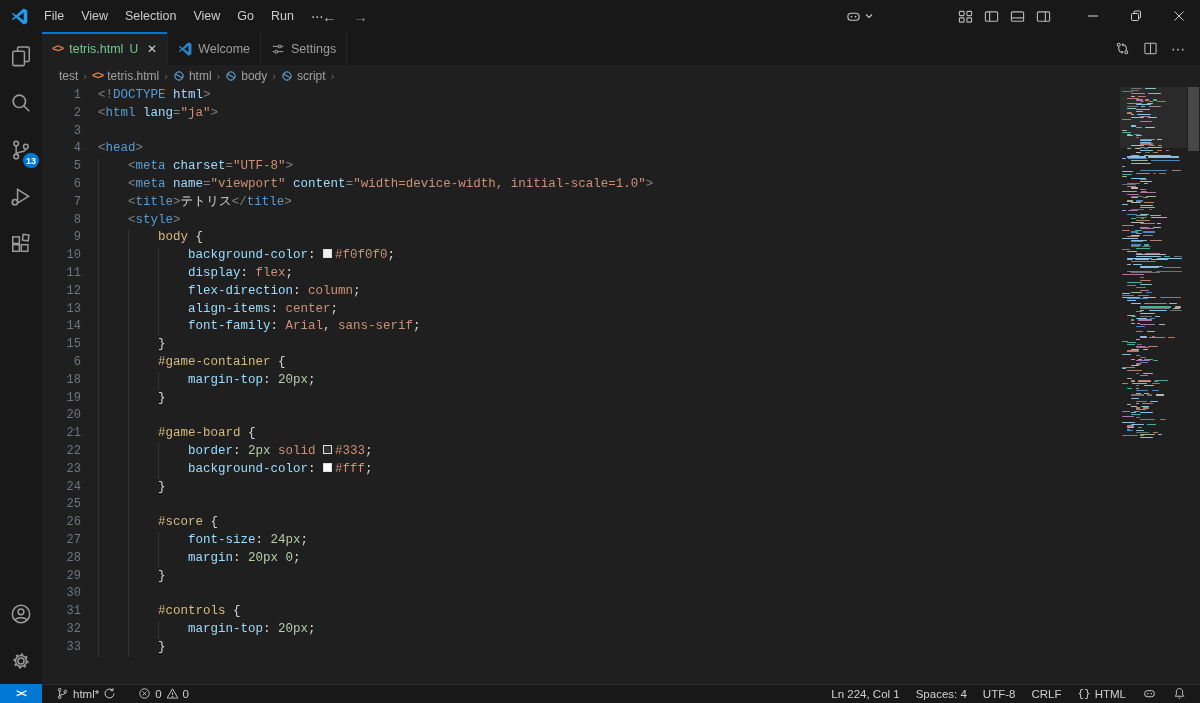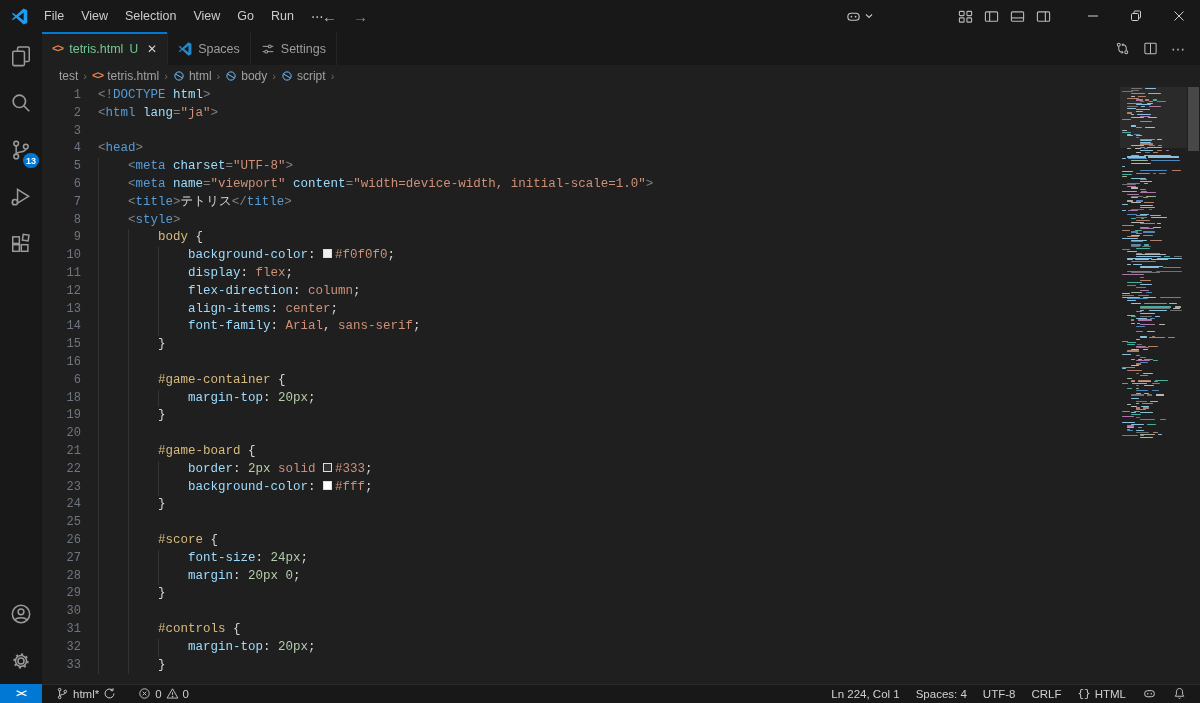--- a/index.html
+++ b/index.html
@@ -227,21 +227,21 @@
         <div class="tab active">
           <span class="html-glyph">&lt;&gt;</span>
           <span class="fname">tetris.html</span>
           <span class="mod">U</span>
           <span class="tab-close">✕</span>
         </div>
         <div class="tab">
           <svg width="14" height="14" viewBox="0 0 24 24">
               <path fill="#2489ca" d="M17.8 0.6 7.3 10.2 3 6.9 1 7.8 5.6 12 1 16.2l2 0.9 4.3-3.3 10.5 9.6L23 21V3L17.8 0.6z M17.9 6.5v11L10.6 12 17.9 6.5z"></path>
             </svg>
-          <span class="fname">Spaces</span>
+          <span class="fname">Welcome</span>
         </div>
         <div class="tab">
           <svg width="14" height="14" viewBox="0 0 16 16" fill="none" stroke="#9d9d9d" stroke-width="1.2">
               <path d="M2 5 H14"></path>
               <circle cx="10" cy="5" r="1.6" fill="#181818"></circle>
               <path d="M2 11 H14"></path>
               <circle cx="6" cy="11" r="1.6" fill="#181818"></circle>
             </svg>
           <span class="fname">Settings</span>
         </div>
@@ -312,21 +312,20 @@
             <div class="code-line"><div class="gutter-num">6</div><div class="line-text"><i class="guide" style="left: 0px;"></i><span style="margin-left: 30px;"><span style="color: rgb(128, 128, 128);">&lt;</span><span style="color: rgb(86, 156, 214);">meta</span><span style="color: rgb(212, 212, 212);"> </span><span style="color: rgb(156, 220, 254);">name</span><span style="color: rgb(128, 128, 128);">=</span><span style="color: rgb(206, 145, 120);">"viewport"</span><span style="color: rgb(212, 212, 212);"> </span><span style="color: rgb(156, 220, 254);">content</span><span style="color: rgb(128, 128, 128);">=</span><span style="color: rgb(206, 145, 120);">"width=device-width, initial-scale=1.0"</span><span style="color: rgb(128, 128, 128);">&gt;</span></span></div></div>
             <div class="code-line"><div class="gutter-num">7</div><div class="line-text"><i class="guide" style="left: 0px;"></i><span style="margin-left: 30px;"><span style="color: rgb(128, 128, 128);">&lt;</span><span style="color: rgb(86, 156, 214);">title</span><span style="color: rgb(128, 128, 128);">&gt;</span><span style="color: rgb(212, 212, 212);">テトリス</span><span style="color: rgb(128, 128, 128);">&lt;/</span><span style="color: rgb(86, 156, 214);">title</span><span style="color: rgb(128, 128, 128);">&gt;</span></span></div></div>
             <div class="code-line"><div class="gutter-num">8</div><div class="line-text"><i class="guide" style="left: 0px;"></i><span style="margin-left: 30px;"><span style="color: rgb(128, 128, 128);">&lt;</span><span style="color: rgb(86, 156, 214);">style</span><span style="color: rgb(128, 128, 128);">&gt;</span></span></div></div>
             <div class="code-line"><div class="gutter-num">9</div><div class="line-text"><i class="guide" style="left: 0px;"></i><i class="guide" style="left: 30px;"></i><span style="margin-left: 60px;"><span style="color: rgb(215, 186, 125);">body</span><span style="color: rgb(212, 212, 212);"> {</span></span></div></div>
             <div class="code-line"><div class="gutter-num">10</div><div class="line-text"><i class="guide" style="left: 0px;"></i><i class="guide" style="left: 30px;"></i><i class="guide" style="left: 60px;"></i><span style="margin-left: 90px;"><span style="color: rgb(156, 220, 254);">background-color</span><span style="color: rgb(212, 212, 212);">: </span><span class="swatch" style="background: rgb(240, 240, 240);"></span><span style="color: rgb(206, 145, 120);">#f0f0f0</span><span style="color: rgb(212, 212, 212);">;</span></span></div></div>
             <div class="code-line"><div class="gutter-num">11</div><div class="line-text"><i class="guide" style="left: 0px;"></i><i class="guide" style="left: 30px;"></i><i class="guide" style="left: 60px;"></i><span style="margin-left: 90px;"><span style="color: rgb(156, 220, 254);">display</span><span style="color: rgb(212, 212, 212);">: </span><span style="color: rgb(206, 145, 120);">flex</span><span style="color: rgb(212, 212, 212);">;</span></span></div></div>
             <div class="code-line"><div class="gutter-num">12</div><div class="line-text"><i class="guide" style="left: 0px;"></i><i class="guide" style="left: 30px;"></i><i class="guide" style="left: 60px;"></i><span style="margin-left: 90px;"><span style="color: rgb(156, 220, 254);">flex-direction</span><span style="color: rgb(212, 212, 212);">: </span><span style="color: rgb(206, 145, 120);">column</span><span style="color: rgb(212, 212, 212);">;</span></span></div></div>
             <div class="code-line"><div class="gutter-num">13</div><div class="line-text"><i class="guide" style="left: 0px;"></i><i class="guide" style="left: 30px;"></i><i class="guide" style="left: 60px;"></i><span style="margin-left: 90px;"><span style="color: rgb(156, 220, 254);">align-items</span><span style="color: rgb(212, 212, 212);">: </span><span style="color: rgb(206, 145, 120);">center</span><span style="color: rgb(212, 212, 212);">;</span></span></div></div>
             <div class="code-line"><div class="gutter-num">14</div><div class="line-text"><i class="guide" style="left: 0px;"></i><i class="guide" style="left: 30px;"></i><i class="guide" style="left: 60px;"></i><span style="margin-left: 90px;"><span style="color: rgb(156, 220, 254);">font-family</span><span style="color: rgb(212, 212, 212);">: </span><span style="color: rgb(206, 145, 120);">Arial</span><span style="color: rgb(212, 212, 212);">, </span><span style="color: rgb(206, 145, 120);">sans-serif</span><span style="color: rgb(212, 212, 212);">;</span></span></div></div>
             <div class="code-line"><div class="gutter-num">15</div><div class="line-text"><i class="guide" style="left: 0px;"></i><i class="guide" style="left: 30px;"></i><span style="margin-left: 60px;"><span style="color: rgb(212, 212, 212);">}</span></span></div></div>
-            <div class="code-line"><div class="gutter-num">16</div><div class="line-text"><i class="guide" style="left: 0px;"></i><i class="guide" style="left: 30px;"></i><span style="margin-left: 0px;"></span></div></div>
             <div class="code-line"><div class="gutter-num">6</div><div class="line-text"><i class="guide" style="left: 0px;"></i><i class="guide" style="left: 30px;"></i><span style="margin-left: 60px;"><span style="color: rgb(215, 186, 125);">#game-container</span><span style="color: rgb(212, 212, 212);"> {</span></span></div></div>
             <div class="code-line"><div class="gutter-num">18</div><div class="line-text"><i class="guide" style="left: 0px;"></i><i class="guide" style="left: 30px;"></i><i class="guide" style="left: 60px;"></i><span style="margin-left: 90px;"><span style="color: rgb(156, 220, 254);">margin-top</span><span style="color: rgb(212, 212, 212);">: </span><span style="color: rgb(181, 206, 168);">20px</span><span style="color: rgb(212, 212, 212);">;</span></span></div></div>
             <div class="code-line"><div class="gutter-num">19</div><div class="line-text"><i class="guide" style="left: 0px;"></i><i class="guide" style="left: 30px;"></i><span style="margin-left: 60px;"><span style="color: rgb(212, 212, 212);">}</span></span></div></div>
             <div class="code-line"><div class="gutter-num">20</div><div class="line-text"><i class="guide" style="left: 0px;"></i><i class="guide" style="left: 30px;"></i><span style="margin-left: 0px;"></span></div></div>
             <div class="code-line"><div class="gutter-num">21</div><div class="line-text"><i class="guide" style="left: 0px;"></i><i class="guide" style="left: 30px;"></i><span style="margin-left: 60px;"><span style="color: rgb(215, 186, 125);">#game-board</span><span style="color: rgb(212, 212, 212);"> {</span></span></div></div>
             <div class="code-line"><div class="gutter-num">22</div><div class="line-text"><i class="guide" style="left: 0px;"></i><i class="guide" style="left: 30px;"></i><i class="guide" style="left: 60px;"></i><span style="margin-left: 90px;"><span style="color: rgb(156, 220, 254);">border</span><span style="color: rgb(212, 212, 212);">: </span><span style="color: rgb(181, 206, 168);">2px</span><span style="color: rgb(212, 212, 212);"> </span><span style="color: rgb(206, 145, 120);">solid</span><span style="color: rgb(212, 212, 212);"> </span><span class="swatch" style="background: rgb(51, 51, 51);"></span><span style="color: rgb(206, 145, 120);">#333</span><span style="color: rgb(212, 212, 212);">;</span></span></div></div>
             <div class="code-line"><div class="gutter-num">23</div><div class="line-text"><i class="guide" style="left: 0px;"></i><i class="guide" style="left: 30px;"></i><i class="guide" style="left: 60px;"></i><span style="margin-left: 90px;"><span style="color: rgb(156, 220, 254);">background-color</span><span style="color: rgb(212, 212, 212);">: </span><span class="swatch" style="background: rgb(255, 255, 255);"></span><span style="color: rgb(206, 145, 120);">#fff</span><span style="color: rgb(212, 212, 212);">;</span></span></div></div>
             <div class="code-line"><div class="gutter-num">24</div><div class="line-text"><i class="guide" style="left: 0px;"></i><i class="guide" style="left: 30px;"></i><span style="margin-left: 60px;"><span style="color: rgb(212, 212, 212);">}</span></span></div></div>
             <div class="code-line"><div class="gutter-num">25</div><div class="line-text"><i class="guide" style="left: 0px;"></i><i class="guide" style="left: 30px;"></i><span style="margin-left: 0px;"></span></div></div>
             <div class="code-line"><div class="gutter-num">26</div><div class="line-text"><i class="guide" style="left: 0px;"></i><i class="guide" style="left: 30px;"></i><span style="margin-left: 60px;"><span style="color: rgb(215, 186, 125);">#score</span><span style="color: rgb(212, 212, 212);"> {</span></span></div></div>

